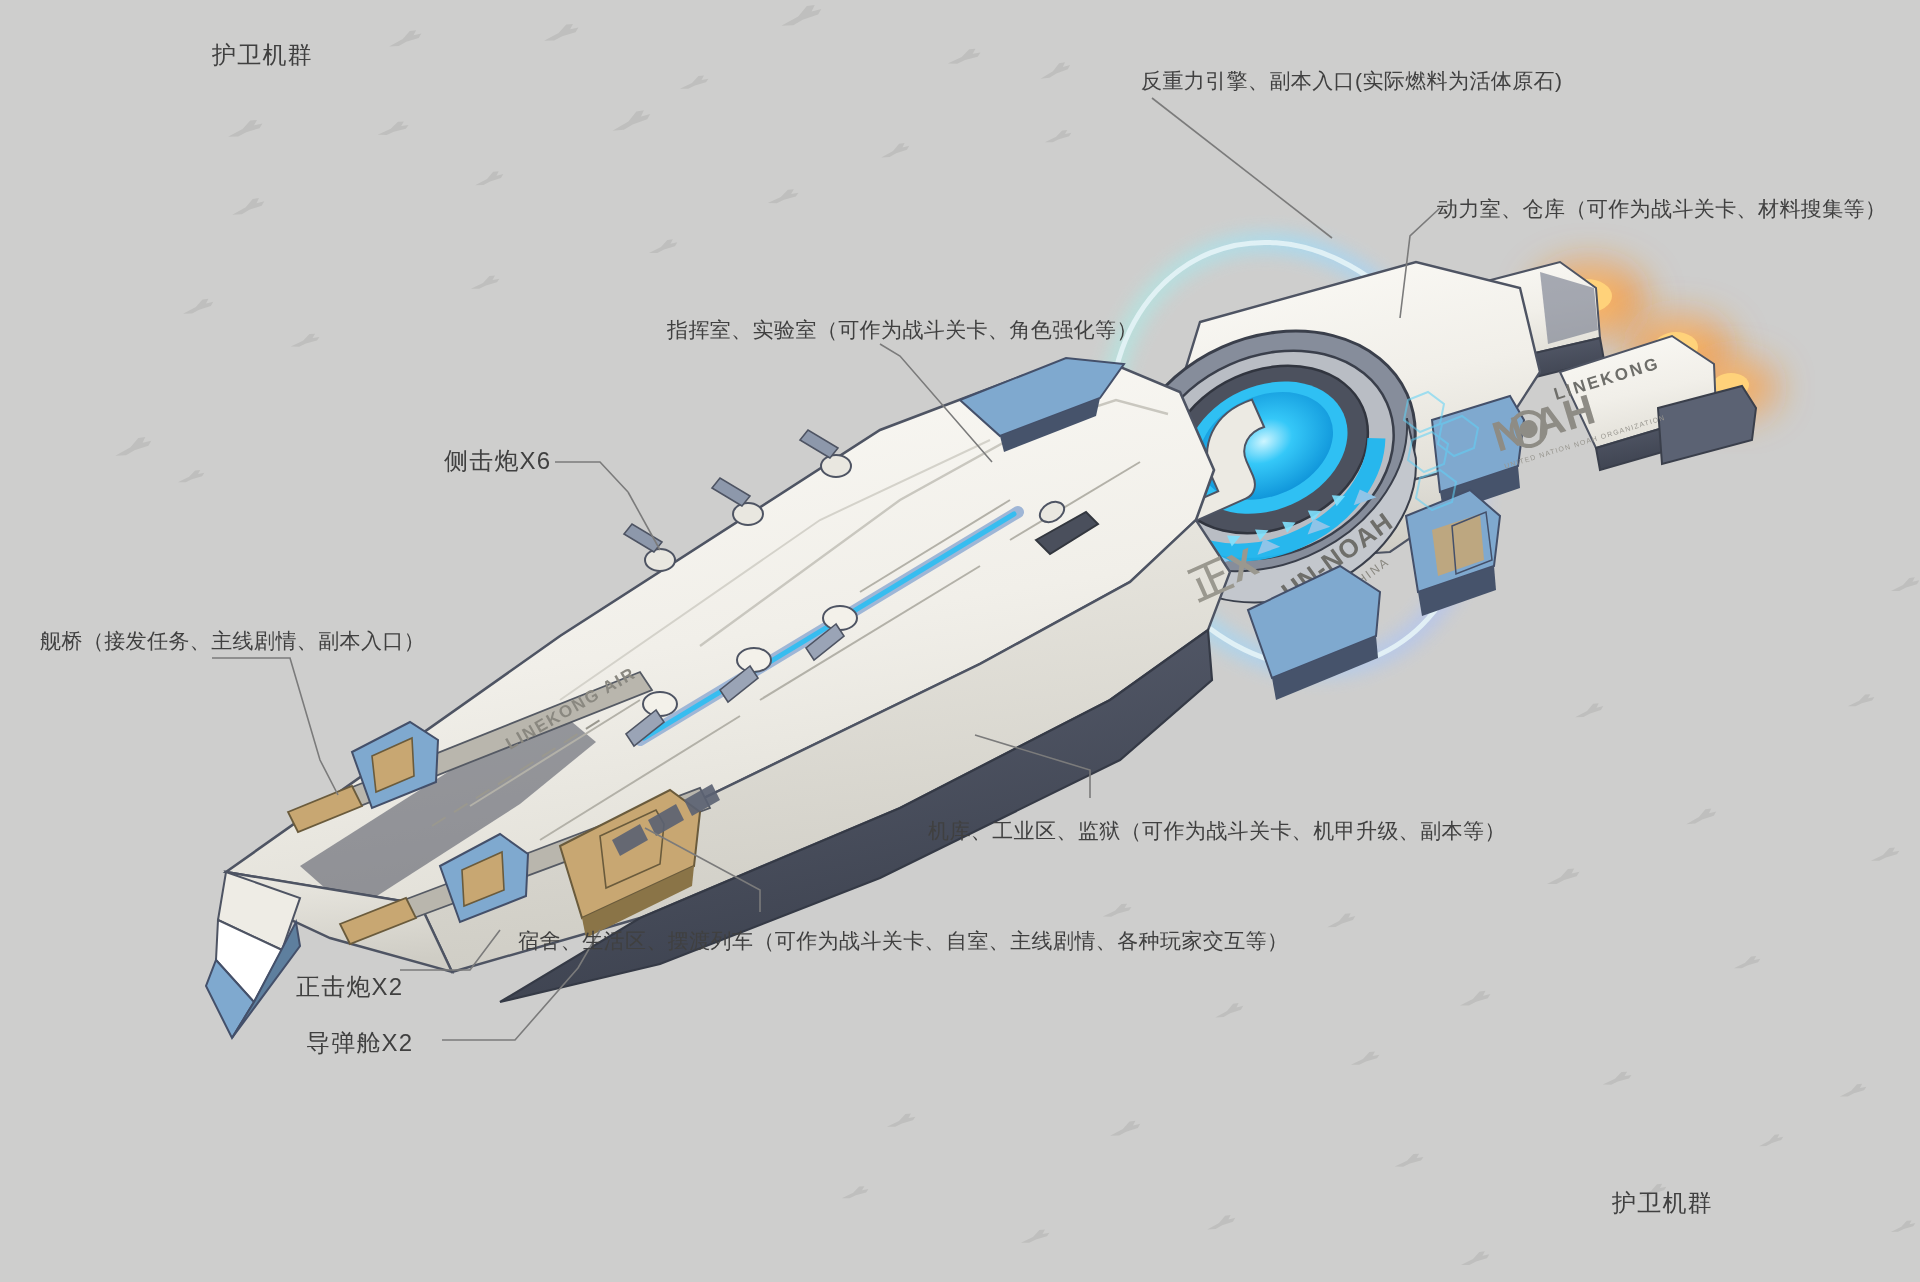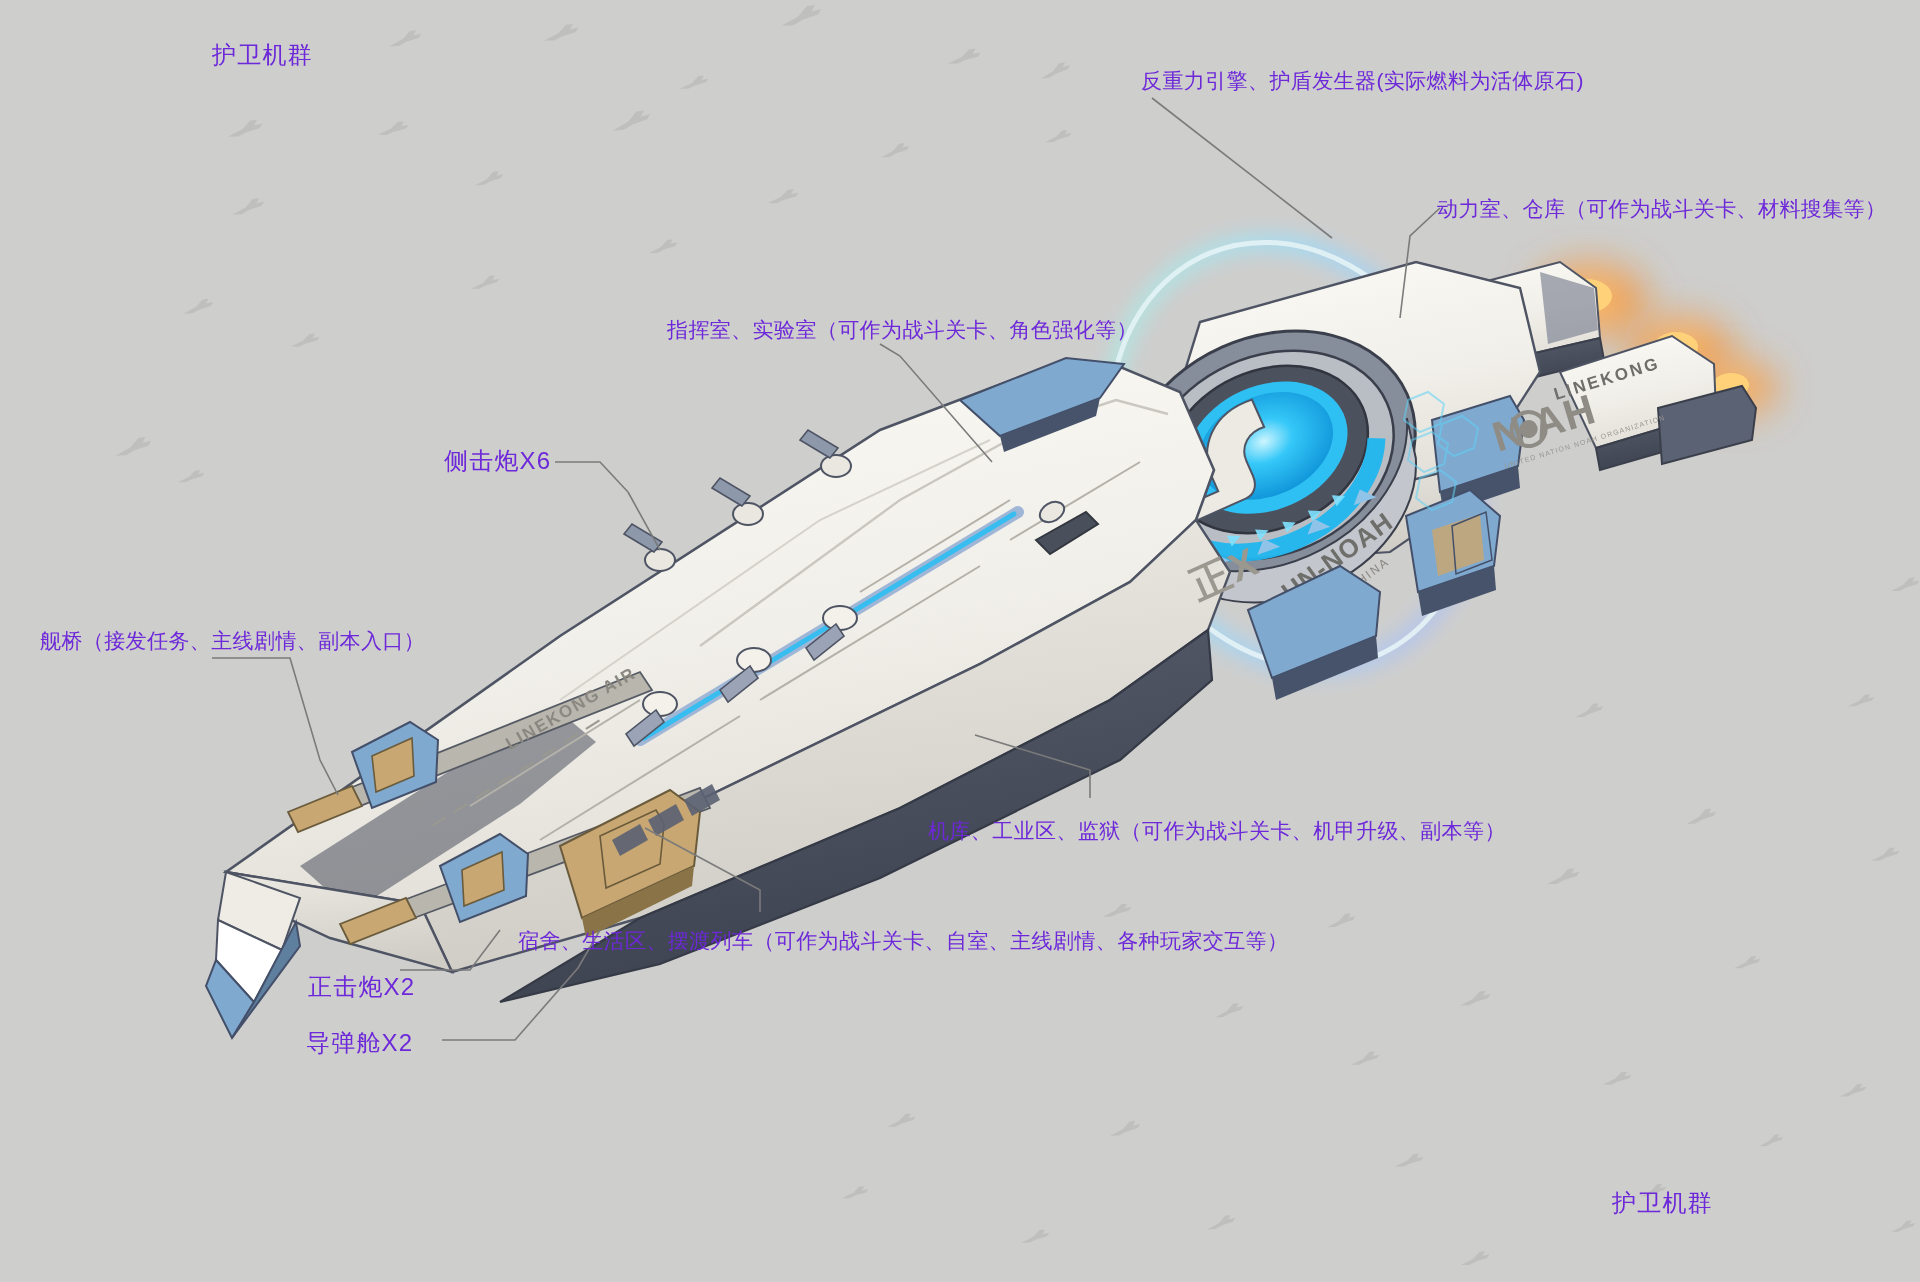--- a/index.html
+++ b/index.html
@@ -19,21 +19,21 @@
     width:46px;height:20px;
     opacity:.55;
     pointer-events:none;
   }
   .jet svg{display:block;width:100%;height:100%;}
   .jet path{fill:#b4b4b2;}
 
   
   .lbl{
     position:absolute;
-    color:#6d28d9;
+    color:#404040;
     font-size:21px;
     line-height:1.25;
     white-space:nowrap;
     letter-spacing:.4px;
   }
   .lbl.big{font-size:24px;letter-spacing:1.2px;}
 
   
   #leaders{position:absolute;left:0;top:0;width:1920px;height:1282px;}
   #leaders path{fill:none;stroke:#7b7b7b;stroke-width:1.6;}
@@ -509,33 +509,33 @@
       </div>
       <div class="jet" style="left: 1748px; top: 1130px; transform: scale(0.6) rotate(-7deg);">
         <svg viewBox="0 0 46 20">
           <path d="M2,18 L20,11 L30,2 L38,2 L34,8 L44,7 L40,12 L24,15 L14,19 Z"></path>
         </svg>
       </div>
     </div>
 
   <div class="lbl big" style="left:212px;top:40px;">护卫机群</div>
 
-  <div class="lbl" style="left:1141px;top:68px;">反重力引擎、护盾发生器(实际燃料为活体原石)</div>
+  <div class="lbl" style="left:1141px;top:68px;">反重力引擎、副本入口(实际燃料为活体原石)</div>
 
   <div class="lbl" style="left:1437px;top:196px;text-align:right;">动力室、仓库（可作为战斗关卡、材料搜集等）</div>
 
   <div class="lbl" style="left:623px;top:317px;margin-left:44px;">指挥室、实验室（可作为战斗关卡、角色强化等）</div>
 
   <div class="lbl big" style="left:444px;top:446px;">侧击炮X6</div>
 
   <div class="lbl" style="left:40px;top:628px;">舰桥（接发任务、主线剧情、副本入口）</div>
 
   <div class="lbl" style="left:928px;top:818px;">机库、工业区、监狱（可作为战斗关卡、机甲升级、副本等）</div>
 
   <div class="lbl" style="left:518px;top:928px;">宿舍、生活区、摆渡列车（可作为战斗关卡、自室、主线剧情、各种玩家交互等）</div>
 
-  <div class="lbl big" style="left:308px;top:972px;">正击炮X2</div>
+  <div class="lbl big" style="left:296px;top:972px;">正击炮X2</div>
 
   <div class="lbl big" style="left:306px;top:1028px;">导弹舱X2</div>
 
   <div class="lbl big" style="left:1612px;top:1188px;">护卫机群</div>
 
 </div>
 
 </body></html>

